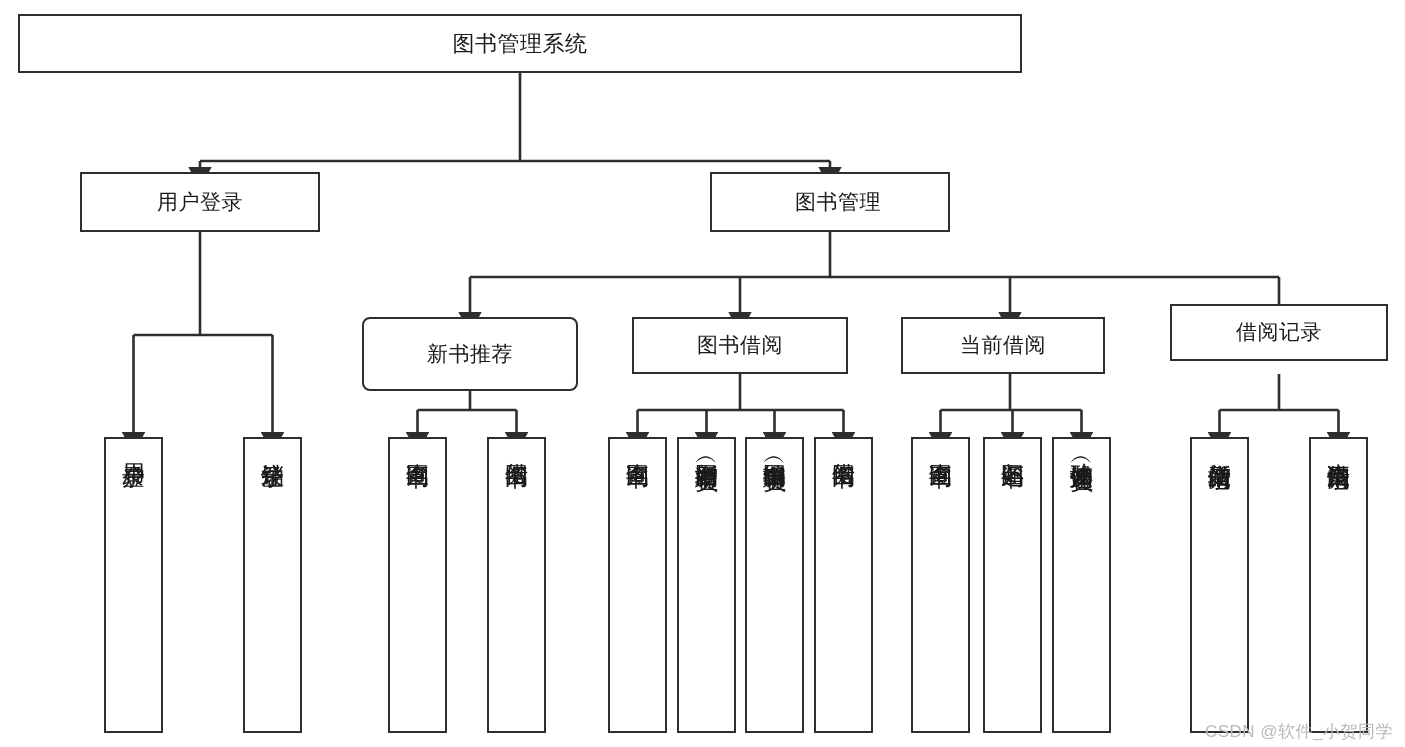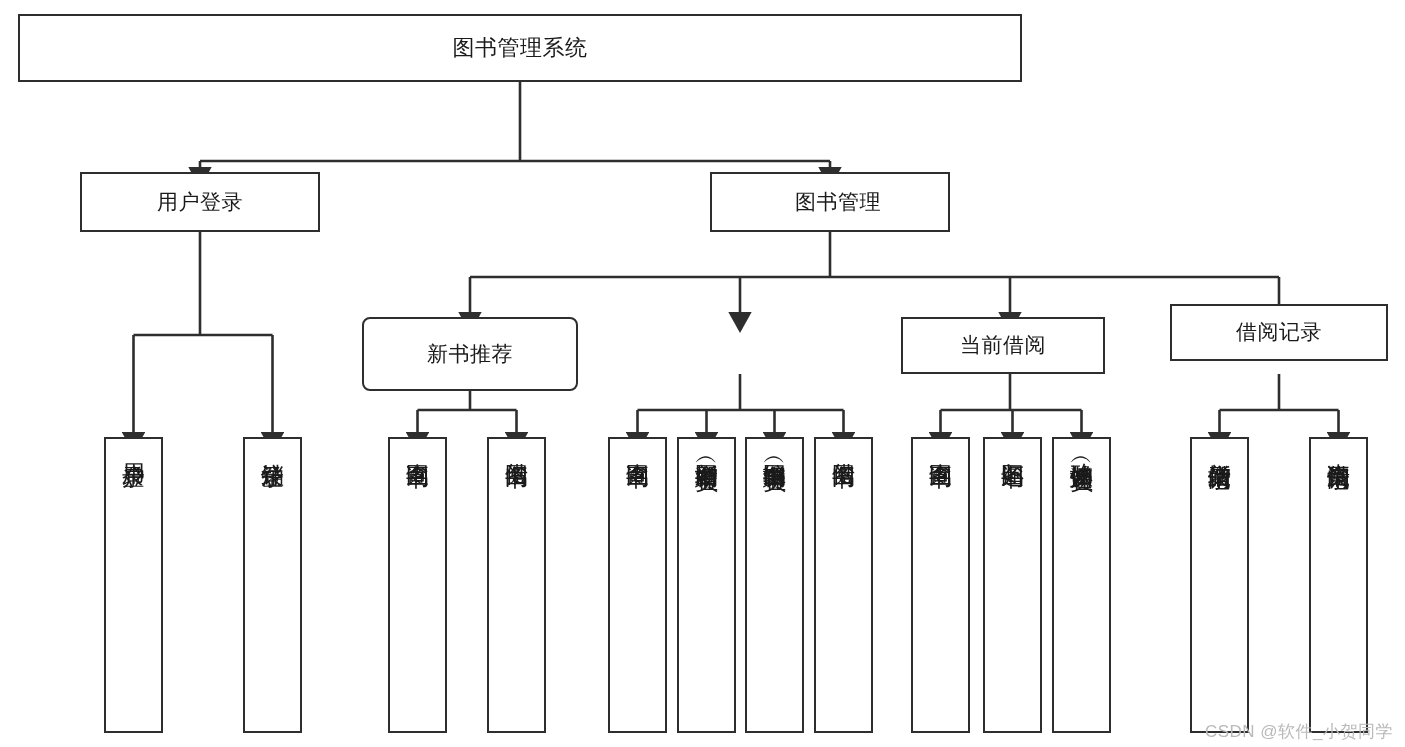--- a/index.html
+++ b/index.html
@@ -114,33 +114,36 @@
         <line x1="940.5" y1="410" x2="940.5" y2="436" marker-end="url(#arrowhead)"></line>
         <line x1="1012.5" y1="410" x2="1012.5" y2="436" marker-end="url(#arrowhead)"></line>
         <line x1="1081.5" y1="410" x2="1081.5" y2="436" marker-end="url(#arrowhead)"></line>
         <line x1="1279" y1="374" x2="1279" y2="410"></line>
         <line x1="1219.5" y1="410" x2="1338.5" y2="410"></line>
         <line x1="1219.5" y1="410" x2="1219.5" y2="436" marker-end="url(#arrowhead)"></line>
         <line x1="1338.5" y1="410" x2="1338.5" y2="436" marker-end="url(#arrowhead)"></line>
       </g>
   </svg>
 
-  <div class="node root horizontal" style="left: 18px; top: 14px; width: 1004px; height: 68px;">
+  <div class="node root horizontal" style="left: 18px; top: 14px; width: 1004px; height: 59px;">
     <span class="node-label">图书管理系统</span>
   </div>
 
   <div class="node horizontal" style="left: 80px; top: 172px; width: 240px; height: 60px;">
     <span class="node-label">用户登录</span>
   </div>
   <div class="node horizontal" style="left: 710px; top: 172px; width: 240px; height: 60px; padding-left: 16px;">
     <span class="node-label">图书管理</span>
   </div>
 
   <div class="node horizontal" style="left: 362px; top: 317px; width: 216px; height: 74px; border-radius: 8px;">
     <span class="node-label">新书推荐</span>
+  </div>
+  <div class="node horizontal" style="left: 632px; top: 317px; width: 216px; height: 57px;">
+    <span class="node-label">图书借阅</span>
   </div>
   <div class="node horizontal" style="left: 901px; top: 317px; width: 204px; height: 57px;">
     <span class="node-label">当前借阅</span>
   </div>
   <div class="node horizontal" style="left: 1170px; top: 304px; width: 218px; height: 57px;">
     <span class="node-label">借阅记录</span>
   </div>
 
   <div class="node vertical" style="left: 104px; top: 437px; width: 59px; height: 296px;">
     <span class="node-label">用户登录</span>

